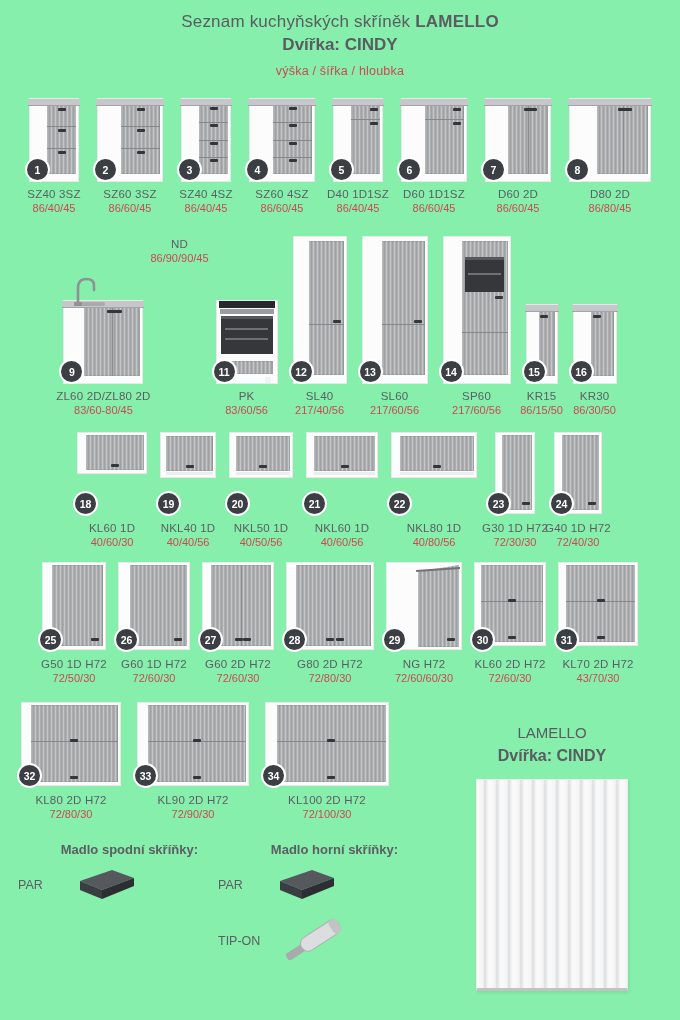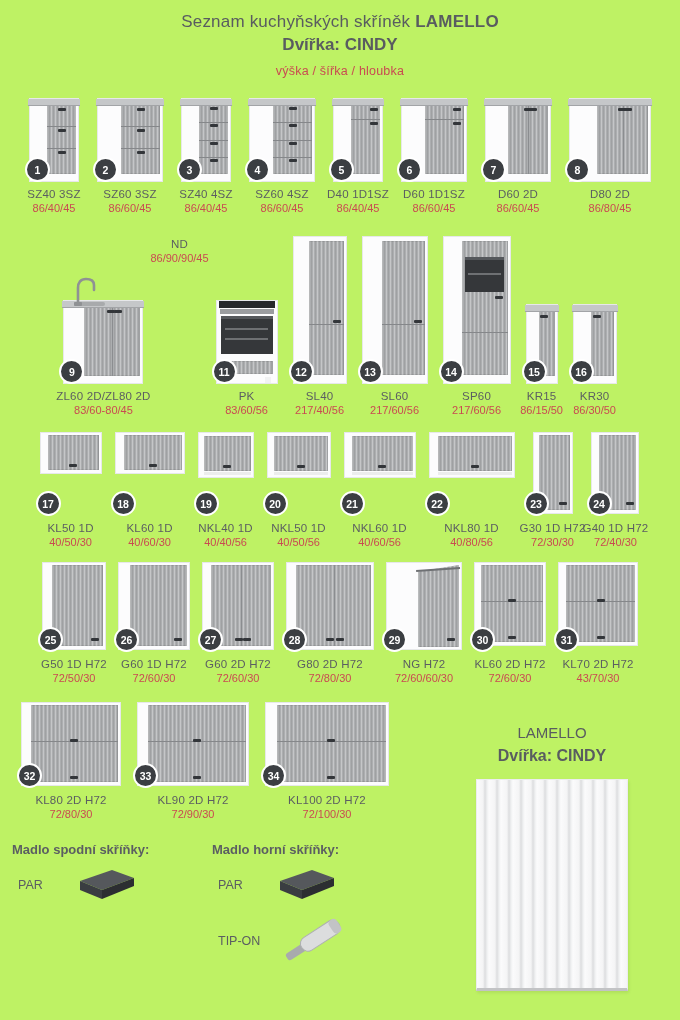--- a/index.html
+++ b/index.html
@@ -1,16 +1,16 @@
 <!DOCTYPE html>
 <html><head>
 <meta charset="utf-8">
 <style>
   html,body{margin:0;padding:0;background:#fff;}
-  .page{width:680px;height:1020px;position:relative;background:#bef264;overflow:hidden;
+  .page{width:680px;height:1020px;position:relative;background:#86efac;overflow:hidden;
         font-family:"Liberation Sans",sans-serif;color:#595c60;}
   
   header{padding-top:12px;text-align:center;}
   .title{margin:0;font-size:17px;font-weight:400;color:#595c60;letter-spacing:.2px;}
   .b{font-weight:700;}
   .subtitle{margin:3px 0 0;font-size:17px;font-weight:700;color:#595c60;}
   .legend{margin-top:9px;font-size:12.5px;color:#c94b51;letter-spacing:.2px;}
   
   .row{display:flex;justify-content:center;align-items:flex-start;}
   .row-1{margin-top:12px;gap:12px;}
@@ -44,21 +44,21 @@
   .ov-door{position:absolute;background:#35373a;box-shadow:inset 0 3px 0 #55585c;}
   .ov-rack{position:absolute;left:8%;right:8%;height:2px;background:#6e7073;}
   .leg{position:absolute;bottom:0;width:6px;height:6px;background:#f1f2f3;}
   .ng-edge{position:absolute;height:2px;background:#6f7174;width:60%;right:1px;top:5%;transform:rotate(-4deg);transform-origin:right center;z-index:3;}
   
   .lower{display:flex;margin-top:10px;padding:0 14px 0 6px;}
   .lower-left{width:432px;flex:0 0 auto;}
   .handles{display:flex;margin-top:22px;padding-left:6px;}
   .hgroup{width:186px;}
   .hgroup + .hgroup{margin-left:14px;}
-  .hheading{font-size:13px;font-weight:700;color:#5b5e62;text-align:left;}
+  .hheading{font-size:13px;font-weight:700;color:#5b5e62;text-align:right;}
   .hrow{display:flex;align-items:center;gap:12px;margin-top:8px;padding-left:6px;}
   .hlabel{font-size:12.5px;color:#5b5e62;min-width:46px;}
   .sample{flex:1;text-align:center;padding-top:28px;}
   .sample-title div{font-size:15px;color:#595c60;line-height:1.45;}
   .sample-title .b{font-size:16px;}
   .slat-panel{width:150px;height:208px;margin:12px auto 0;background-color:#f6f6f7;
      background-image:repeating-linear-gradient(90deg,#fbfbfc 0px,#f4f4f5 6px,#dcdddf 8px,#eff0f1 10px,#fbfbfc 12px);
      border:1px solid #ececee;border-bottom:3px solid #c2c3c5;box-shadow:1px 2px 3px rgba(0,0,0,.08);}
 </style>
 </head>
@@ -314,32 +314,20 @@
             </div>
             <div class="badge">16</div>
           </div>
           <div class="code">KR30</div>
           <div class="dims">86/30/50</div>
         </div>
       </div>
       <div class="row row-3">
         <div class="card">
           <div class="imgbox" style="height:84px">
-            <div class="cab" style="width:62px;height:42px;">
-              <div class="front striped" style="top:2px;right:2px;bottom:3px;left:12%;">
-                <div class="hd" style="bottom:3px;left:50%;margin-left:-4px;"></div>
-              </div>
-            </div>
-            <div class="badge">17</div>
-          </div>
-          <div class="code">KL50 1D</div>
-          <div class="dims">40/50/30</div>
-        </div>
-        <div class="card">
-          <div class="imgbox" style="height:84px">
             <div class="cab" style="width:70px;height:42px;">
               <div class="front striped" style="top:2px;right:2px;bottom:3px;left:12%;">
                 <div class="hd" style="bottom:3px;left:50%;margin-left:-4px;"></div>
               </div>
             </div>
             <div class="badge">18</div>
           </div>
           <div class="code">KL60 1D</div>
           <div class="dims">40/60/30</div>
         </div>

